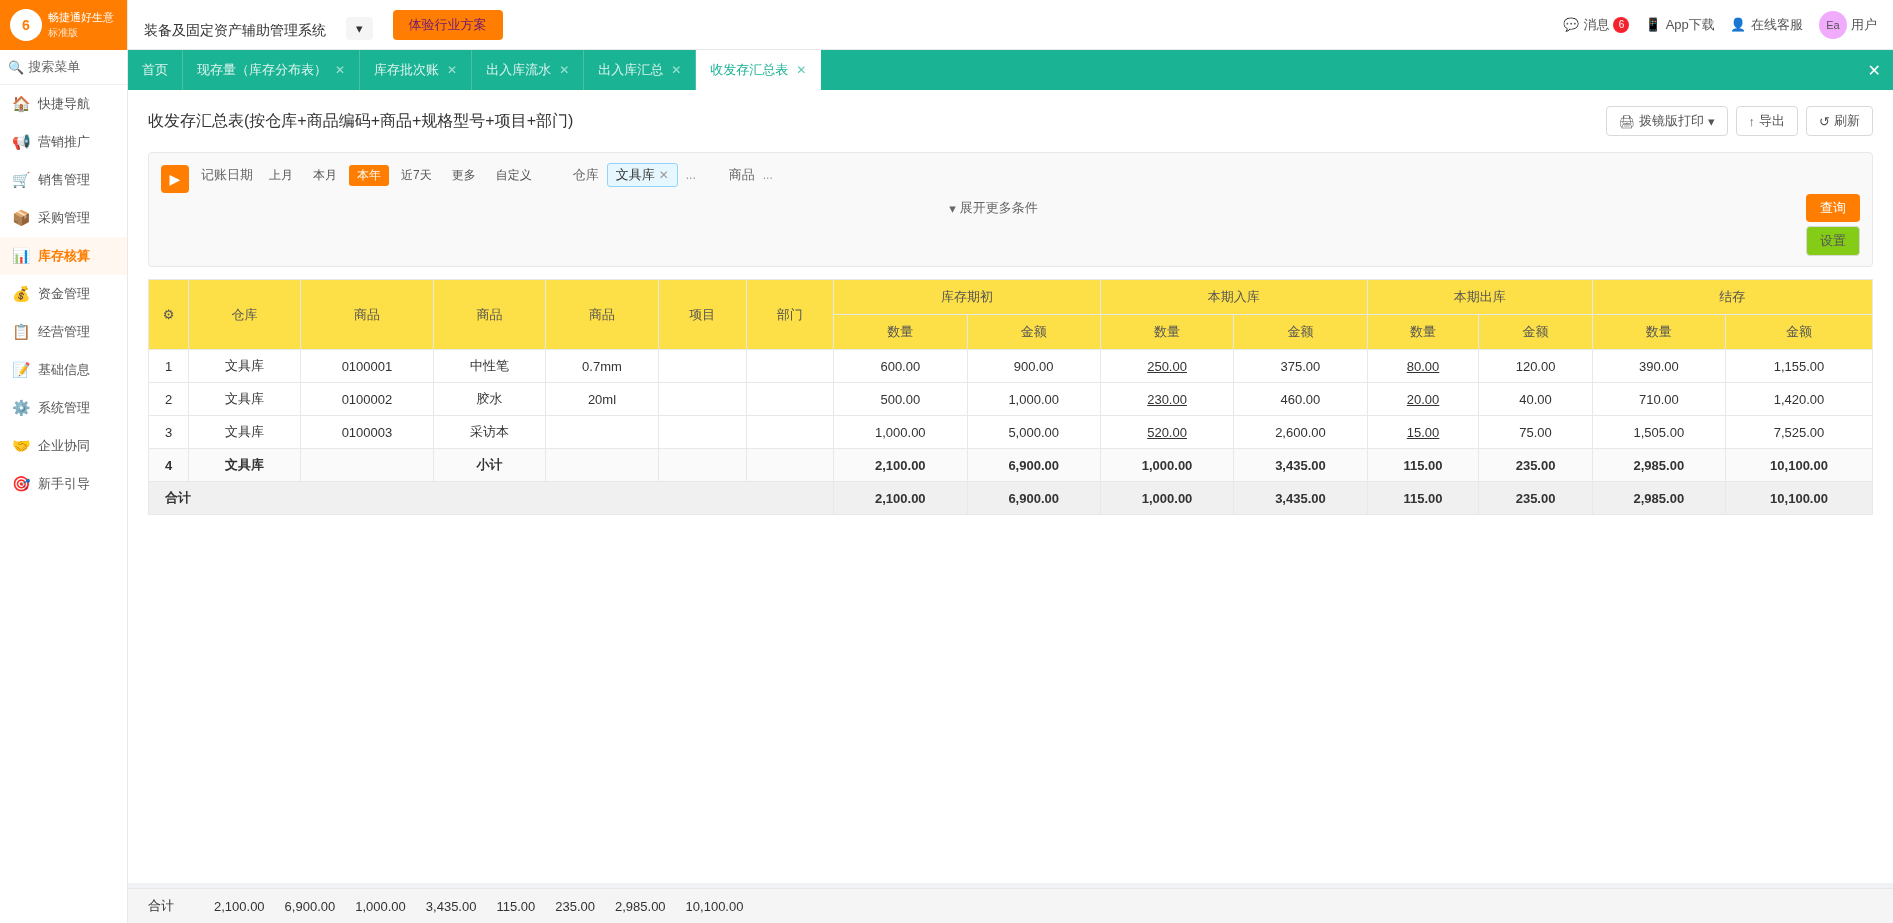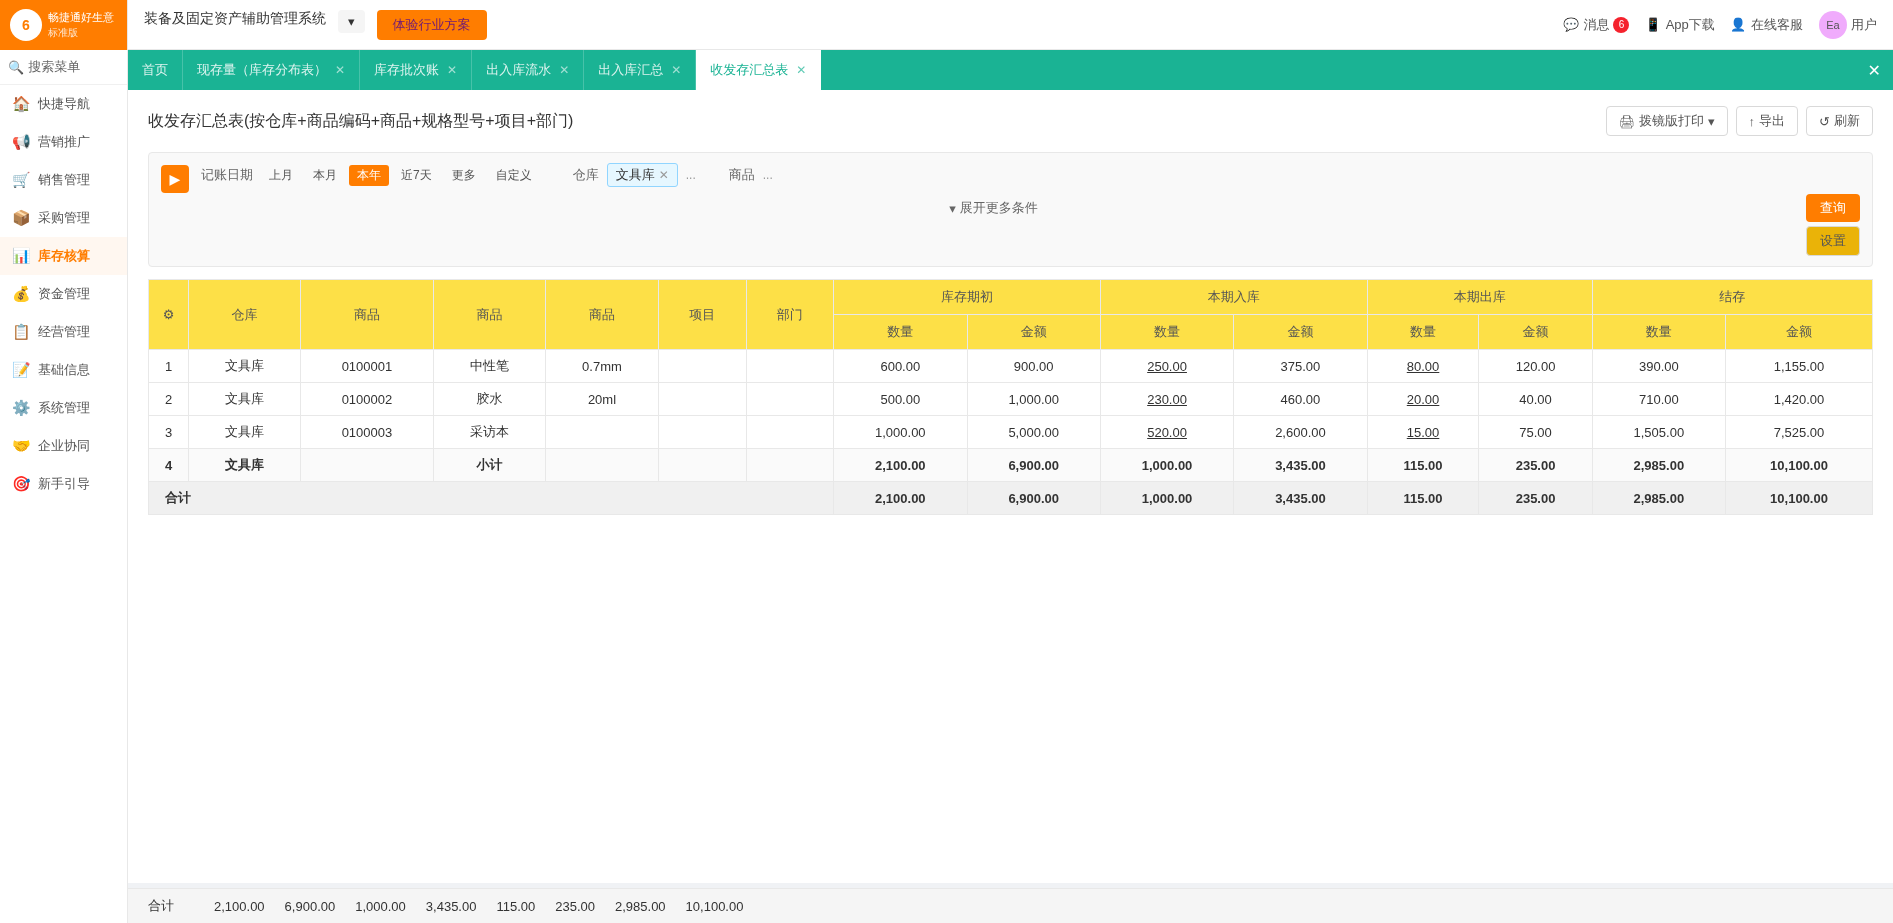--- a/index.html
+++ b/index.html
@@ -40,21 +40,21 @@
     .main-wrapper {
       margin-left: 128px; display: flex; flex-direction: column; height: 100vh;
     }
 
     
     .top-header {
       height: 50px; background: #fff; border-bottom: 1px solid #e8e8e8;
       display: flex; align-items: center; justify-content: space-between;
       padding: 0 16px; flex-shrink: 0;
     }
-    .header-left { display: flex; align-items: flex-start; gap: 12px; }
+    .header-left { display: flex; align-items: flex-end; gap: 20px; }
     .system-title { font-size: 14px; color: #333; }
     .header-dropdown {
       display: flex; align-items: center; gap: 4px; background: #f5f5f5;
       padding: 4px 10px; border-radius: 4px; cursor: pointer; font-size: 13px;
     }
     .trial-btn {
       background: #ff7d00; color: #701a75; border: none; padding: 6px 16px;
       border-radius: 4px; cursor: pointer; font-size: 13px;
     }
     .header-right { display: flex; align-items: center; gap: 16px; color: #555; }
@@ -130,21 +130,21 @@
       display: flex; align-items: center; justify-content: center; gap: 4px;
       color: #666; cursor: pointer; font-size: 13px; padding: 4px 0;
       margin-top: 8px;
     }
     .filter-actions { display: flex; flex-direction: column; gap: 4px; margin-left: 8px; }
     .btn-query {
       background: #ff7d00; color: #fff; border: none; padding: 5px 14px;
       border-radius: 4px; cursor: pointer; font-size: 13px; margin-top: 31px;
     }
     .btn-settings {
-      background: #eab308; color: #555; border: 1px solid #d9d9d9; padding: 5px 10px;
+      background: #84cc16; color: #555; border: 1px solid #d9d9d9; padding: 5px 10px;
       border-radius: 4px; cursor: pointer; font-size: 13px;
     }
 
     
     .data-table { width: 100%; border-collapse: collapse; font-size: 13px; }
     .data-table th {
       background: #fde047; border: 1px solid #e8e8e8; padding: 8px 10px;
       text-align: center; color: #555; font-weight: 500; white-space: nowrap;
     }
     .data-table td {

